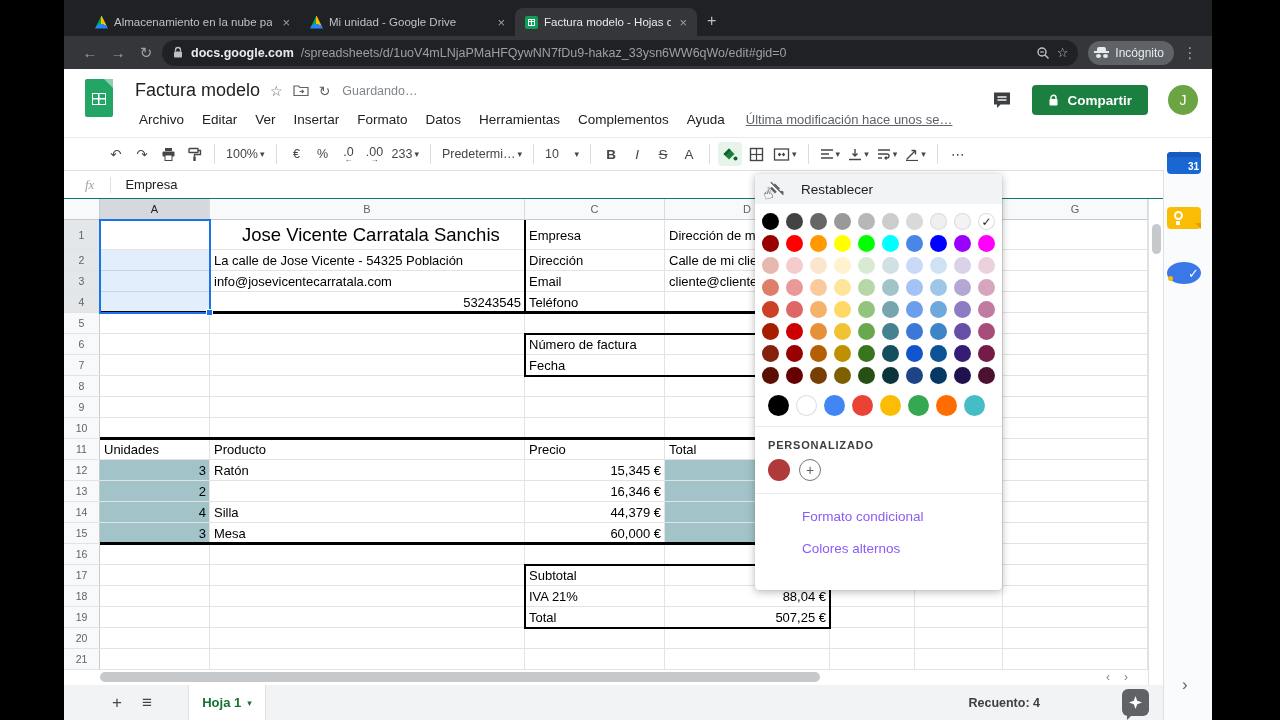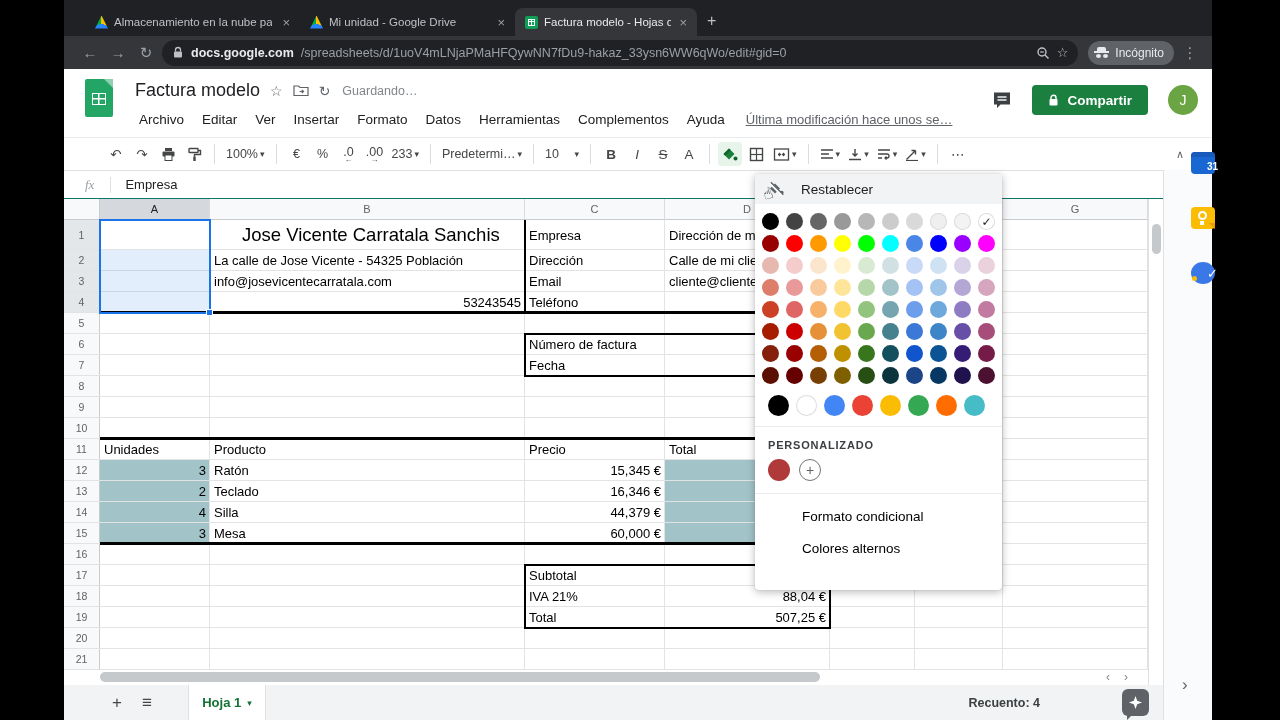--- a/index.html
+++ b/index.html
@@ -116,21 +116,21 @@
 
   
   .hscroll { position:absolute; left:0; top:669px; width:1084px; height:16px; background:#fff; }
   .hthumb { position:absolute; left:36px; top:3px; width:720px; height:10px; background:#c6c9cc; border-radius:5px; }
   .hs-ch { position:absolute; top:1px; color:#80868b; font-size:12px; }
   .vscroll { position:absolute; left:1084px; top:199px; width:15px; height:486px; background:#fff;
     border-left:1px solid #e0e0e0; }
   .vthumb { position:absolute; left:3px; top:25px; width:9px; height:30px; background:#c6c9cc; border-radius:5px; }
   .side-strip { position:absolute; left:1099px; top:170px; width:49px; height:550px; background:#fafbfc;
     border-left:1px solid #e0e0e0; }
-  .appic { position:absolute; left:27px; width:24px; height:22px; border-radius:4px;padding-left:19px; }
+  .appic { position:absolute; left:3px; width:34px; height:22px; border-radius:4px;padding-left:19px; }
   .appic.cal { top:-18px; background:#1967d2; color:#fff; font-size:10px; font-weight:bold;
     display:flex; align-items:flex-end; justify-content:center; padding-bottom:2px; }
   .appic.cal::before { content:""; position:absolute; top:0; left:0; right:0; height:5px;
     background:#185abc; border-radius:4px 4px 0 0; }
   .appic.keep { top:37px; background:#fbbc04; }
   .appic.keep::after { content:""; position:absolute; right:0; bottom:0; border-style:solid;
     border-width:6px 0 0 6px; border-color:transparent transparent transparent #f29900;
     transform:rotate(180deg); }
   .keep-bulb { position:absolute; left:6.5px; top:4px; width:9px; height:9px; border-radius:50%;
     border:2px solid #fff; }
@@ -173,21 +173,21 @@
   .pencil { color:#5f6368; font-size:13px; }
   .theme-colors { display:flex; gap:7px; padding:2px 0 10px 13px; }
   .tswatch { width:21px; height:21px; border-radius:50%; }
   .tswatch.lt { box-shadow:inset 0 0 0 1px #dadce0; }
   .pk-div { height:1px; background:#e8eaed; margin:0; }
   .custom-label { padding:12px 0 8px 13px; }
   .custom-row { display:flex; align-items:center; gap:9px; padding:0 0 12px 13px; }
   .cswatch { width:22px; height:22px; border-radius:50%; }
   .add-custom { width:22px; height:22px; border-radius:50%; border:1.5px solid #757575; color:#5f6368;
     display:flex; align-items:center; justify-content:center; font-size:14px; }
-  .pk-item { height:32px; display:flex; align-items:center; padding-left:47px; font-size:13.5px; color:#000000; }
+  .pk-item { height:32px; display:flex; align-items:center; padding-left:47px; font-size:13.5px; color:#8b5cf6; }
   .pk-menu { padding-top:6px; }
 
   svg.ic { display:block; }
 </style>
 </head>
 <body>
 
 <div class="stage">
   <div class="window">
 
@@ -470,21 +470,20 @@
         <div class="cell" style="left: 461px; top: 135px; width: 140px; height: 21px;">Número de factura</div>
         <div class="cell" style="left: 461px; top: 156px; width: 140px; height: 21px;">Fecha</div>
         <div class="cell" style="left: 36px; top: 240px; width: 110px; height: 21px;">Unidades</div>
         <div class="cell" style="left: 146px; top: 240px; width: 315px; height: 21px;">Producto</div>
         <div class="cell" style="left: 461px; top: 240px; width: 140px; height: 21px;">Precio</div>
         <div class="cell" style="left: 601px; top: 240px; width: 165px; height: 21px;">Total</div>
         <div class="cell right" style="left: 36px; top: 261px; width: 110px; height: 21px;">3</div>
         <div class="cell" style="left: 146px; top: 261px; width: 315px; height: 21px;">Ratón</div>
         <div class="cell right" style="left: 461px; top: 261px; width: 140px; height: 21px;">15,345 €</div>
         <div class="cell right" style="left: 36px; top: 282px; width: 110px; height: 21px;">2</div>
-        <div class="cell" style="left: 146px; top: 282px; width: 315px; height: 21px;">Teclado</div>
         <div class="cell right" style="left: 461px; top: 282px; width: 140px; height: 21px;">16,346 €</div>
         <div class="cell right" style="left: 36px; top: 303px; width: 110px; height: 21px;">4</div>
         <div class="cell" style="left: 146px; top: 303px; width: 315px; height: 21px;">Silla</div>
         <div class="cell right" style="left: 461px; top: 303px; width: 140px; height: 21px;">44,379 €</div>
         <div class="cell right" style="left: 36px; top: 324px; width: 110px; height: 21px;">3</div>
         <div class="cell" style="left: 146px; top: 324px; width: 315px; height: 21px;">Mesa</div>
         <div class="cell right" style="left: 461px; top: 324px; width: 140px; height: 21px;">60,000 €</div>
         <div class="cell" style="left: 461px; top: 366px; width: 140px; height: 21px;">Subtotal</div>
         <div class="cell" style="left: 461px; top: 387px; width: 140px; height: 21px;">IVA 21%</div>
         <div class="cell right" style="left: 601px; top: 387px; width: 165px; height: 21px;">88,04 €</div>

